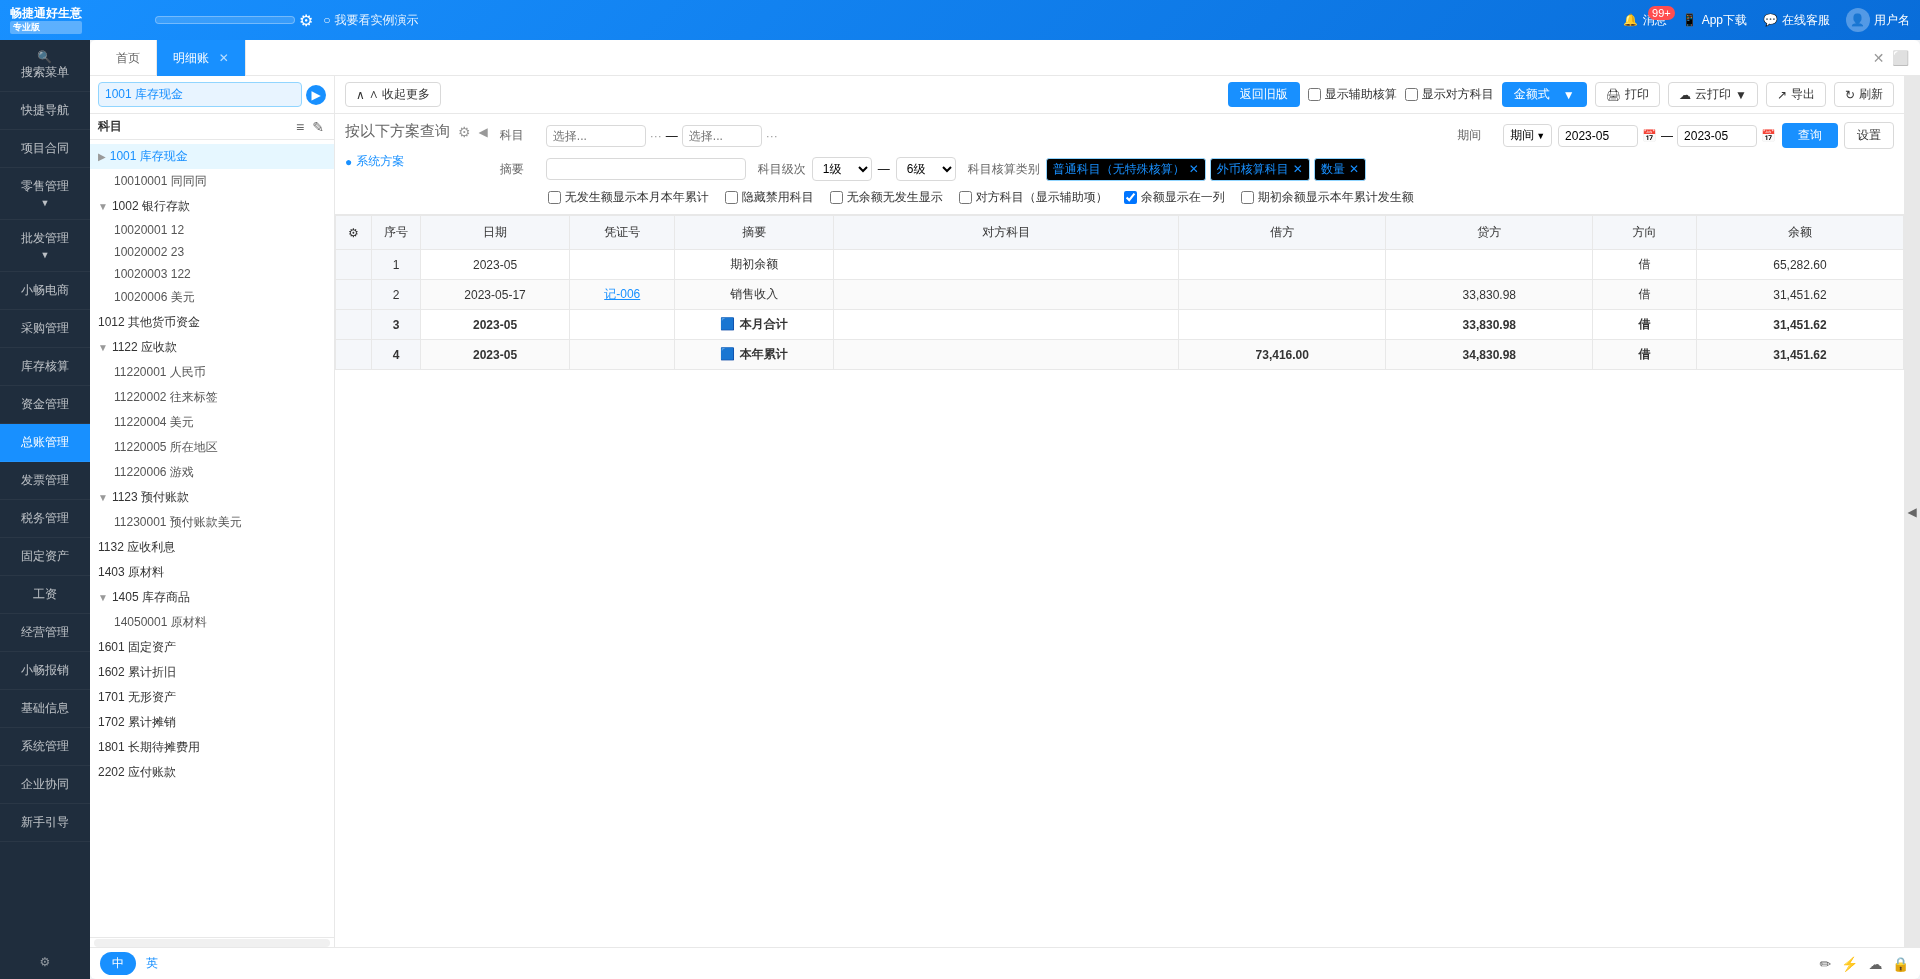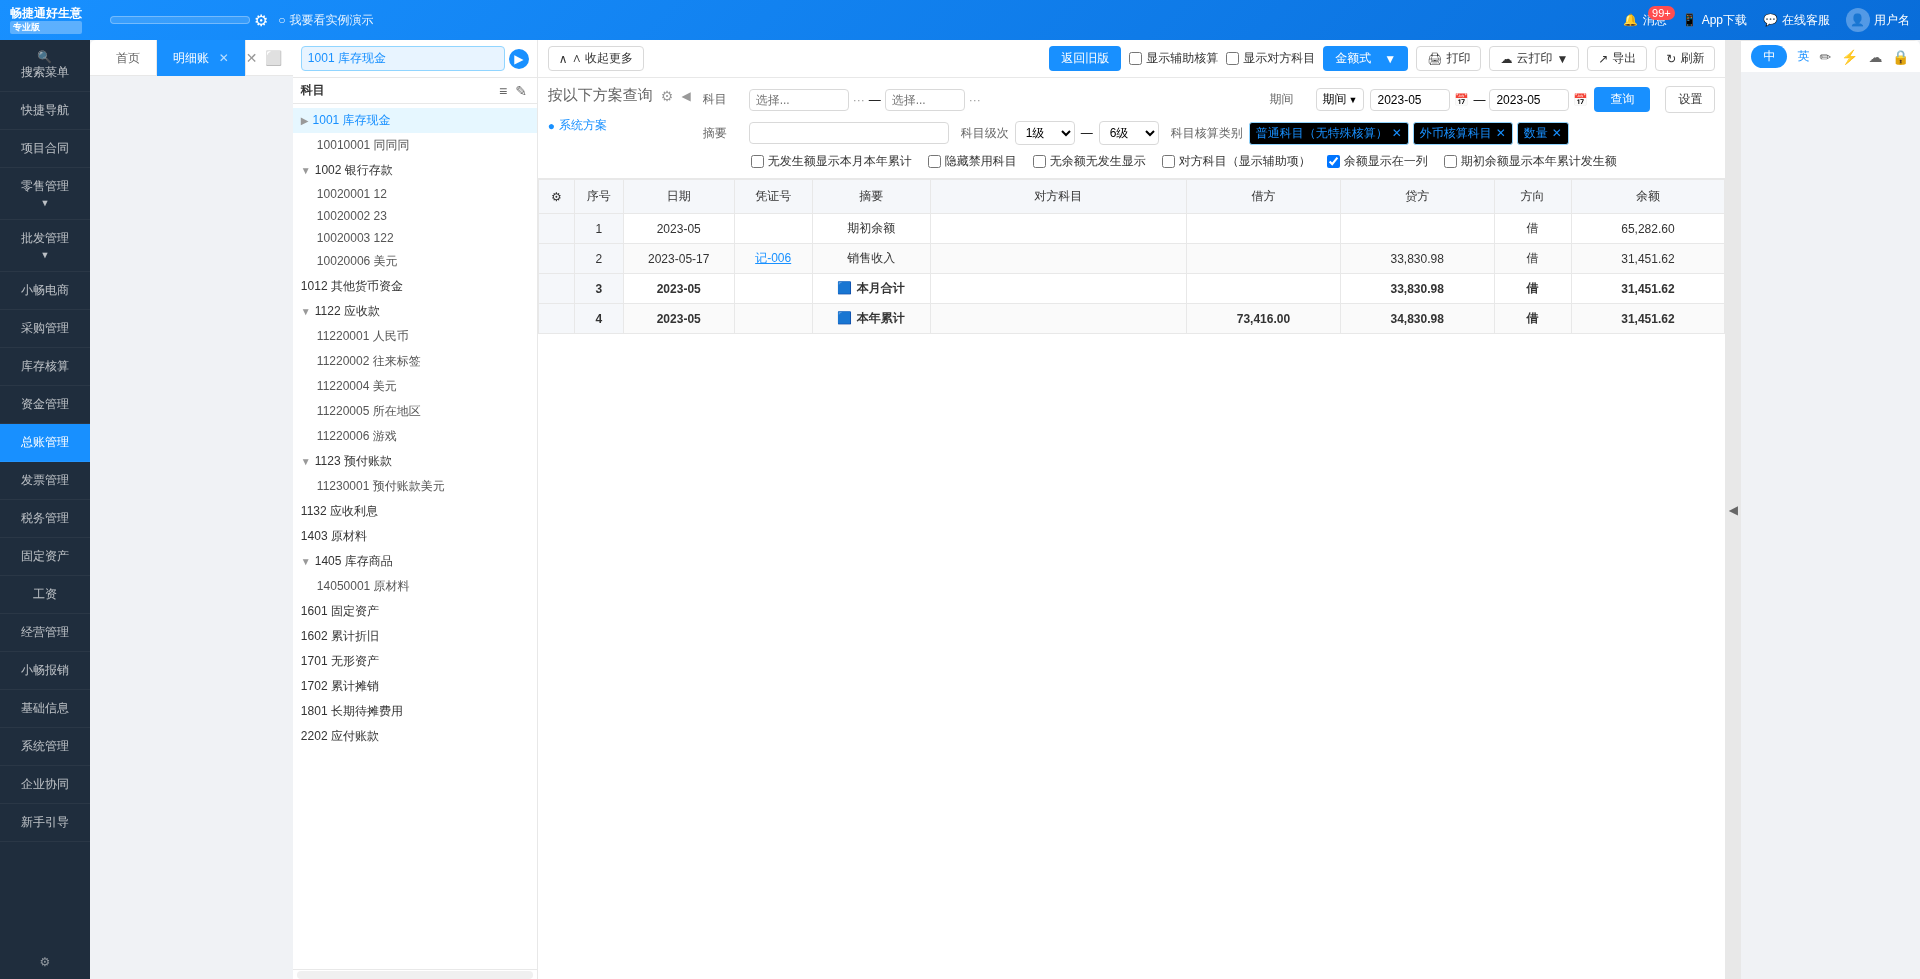--- a/index.html
+++ b/index.html
@@ -7,20 +7,21 @@
 
     
     .top-header {
       height: 40px;
       background: linear-gradient(135deg, #1890ff 0%, #096dd9 100%);
       display: flex;
       align-items: center;
       padding: 0 10px;
       color: white;
       flex-shrink: 0;
+      gap: 45px;
     }
     .logo-area {
       display: flex;
       align-items: center;
       width: 90px;
       gap: 4px;
     }
     .logo-sub {
       font-size: 9px;
       background: rgba(255,255,255,0.3);
@@ -122,21 +123,21 @@
       padding: 10px;
       color: rgba(255,255,255,0.5);
       text-align: center;
       cursor: pointer;
     }
 
     
     .content-area {
       flex: 1;
       display: flex;
-      flex-direction: row;
+      flex-direction: column;
       overflow: hidden;
       border-radius: 6px;
     }
 
     
     .tabs-bar {
       background: white;
       border-bottom: 1px solid #e8e8e8;
       display: flex;
       align-items: center;
@@ -455,21 +456,20 @@
       font-size: 12px;
     }
     .btn-settings {
       background: white;
       border: 1px solid #d9d9d9;
       border-radius: 4px;
       padding: 4px 12px;
       cursor: pointer;
       font-size: 12px;
       color: #333;
-      margin-left: 9px;
     }
 
     
     .table-area {
       flex: 1;
       overflow: auto;
       background: white;
       margin: 0;
     }
     .data-table {

